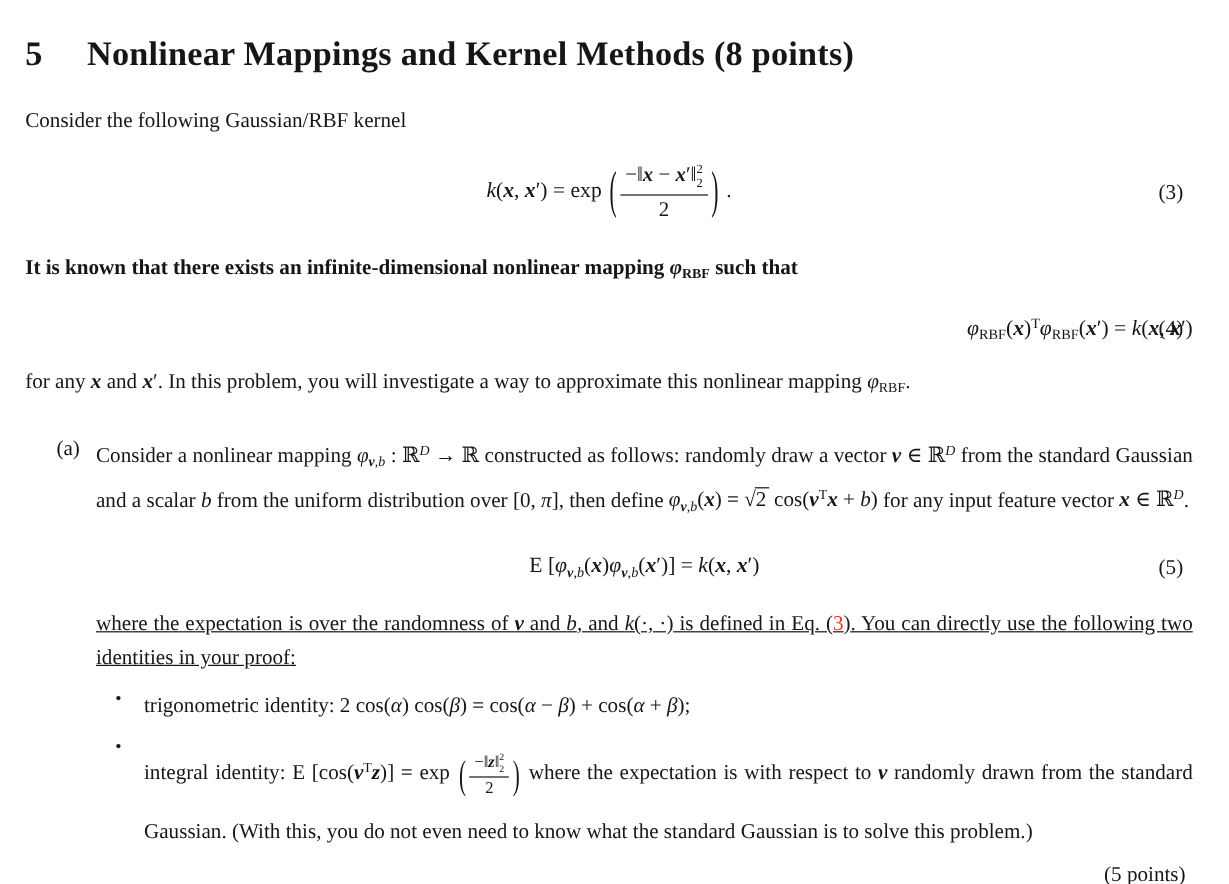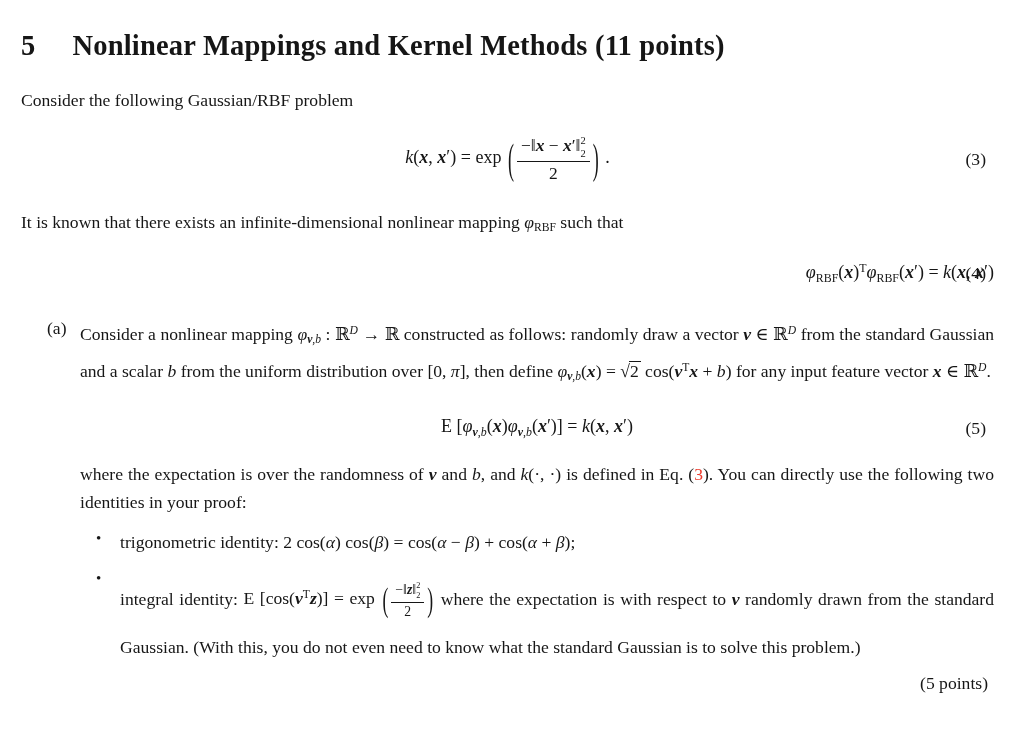--- a/index.html
+++ b/index.html
@@ -12,36 +12,36 @@
     padding:30px 30px 0 21px;
     overflow:hidden;
   }
   h1.sec {
     display:flex; gap:37px; align-items:baseline;
     font-size:28.5px; font-weight:700; margin:0; letter-spacing:.2px;
   }
   .body { font-size:17.6px; line-height:27px; margin:0; }
   .just { text-align:justify; }
   .p-intro  { margin-top:25px; }
-  .p-known  { margin-top:12px; }
+  .p-known  { margin-top:12px;font-weight:bold; }
   .p-forany { margin-top:12px; }
 
   .eqrow { position:relative; display:flex; align-items:center; justify-content:center; }
   .eqrow .eq-num { position:absolute; right:8px; top:50%; transform:translateY(-50%); font-size:17.6px; }
   .eq-body { font-size:18px; }
   .eq3 { margin-top:8px;  min-height:68px; }
   .eq4 { margin:14px 0 12px; min-height:36px;justify-content:flex-end; }
   .eq5 { margin:14px 0 10px; min-height:44px; }
 
   .item { position:relative; margin-top:26px; margin-left:26px; }
   .item-label { position:absolute; left:0; top:1px; font-size:17.6px; }
   .item-body { margin-left:33px; }
   .item-body .body { line-height:28px; }
   .p2a { margin-top:7px; }
-  .p-where { margin-top:2px; }
+  .p-where { margin-top:2px;text-decoration:underline; }
 
   .bullets { margin-top:12px; }
   .bullet { position:relative; padding-left:40px; margin-top:12px; }
   .bullet .dot { position:absolute; left:16px; top:2px; font-size:15px; }
   .bullet .mfrac { font-size:78%; }
 
   .points { font-size:17.6px; text-align:right; margin:12px 6px 0 0; }
 
   
   .math { font-family:"Liberation Serif","DejaVu Serif","DejaVu Sans",serif; }
@@ -60,41 +60,42 @@
   .msqrt .rad { margin-right:-1px; }
   .msqrt .sq-in { display:inline-block; border-top:1.4px solid currentColor; line-height:1.1; padding:0 2px 0 1px; }
 </style>
 </head>
 <body>
 
 <div class="page">
 
   <h1 class="sec">
     <span>5</span>
-    <span>Nonlinear Mappings and Kernel Methods (11 points)</span>
+    <span>Nonlinear Mappings and Kernel Methods (8 points)</span>
   </h1>
 
-  <p class="body p-intro">Consider the following Gaussian/RBF problem</p>
+  <p class="body p-intro">Consider the following Gaussian/RBF kernel</p>
 
   <div class="eqrow eq3">
     <span class="eq-body math"><span class="math"><span class="mi">k</span><span class="mr">(</span><span class="mb">x</span><span class="mr">, </span><span class="mb">x</span><span class="mr">′) = exp </span><span class="bigp" style="transform: scaleY(2.4);">(</span><span class="mfrac"><span class="fn"><span class="mr">−‖</span><span class="mb">x</span><span class="mr"> − </span><span class="mb">x</span><span class="mr">′‖</span><span class="mss"><span class="s1">
                   <span class="mr">2</span>
                 </span><span class="s2">
                   <span class="mr">2</span>
                 </span></span></span><span class="fd"><span class="mr">2</span></span></span><span class="bigp" style="transform: scaleY(2.4);">)</span><span class="mr"> .</span></span></span>
     <span class="eq-num">(3)</span>
   </div>
 
   <p class="body p-known just">It is known that there exists an infinite-dimensional nonlinear mapping <span class="math"><span class="mi">φ</span><span class="msub"><span class="mr">RBF</span></span></span> such that</p>
 
   <div class="eqrow eq4">
     <span class="eq-body math"><span class="math"><span class="mi">φ</span><span class="msub"><span class="mr">RBF</span></span><span class="mr">(</span><span class="mb">x</span><span class="mr">)</span><span class="msup"><span class="mr">T</span></span><span class="mi">φ</span><span class="msub"><span class="mr">RBF</span></span><span class="mr">(</span><span class="mb">x</span><span class="mr">′) = </span><span class="mi">k</span><span class="mr">(</span><span class="mb">x</span><span class="mr">, </span><span class="mb">x</span><span class="mr">′)</span></span></span>
     <span class="eq-num">(4)</span>
   </div>
 
+  <p class="body p-forany just">for any <span class="math"><span class="mb">x</span></span> and <span class="math"><span class="mb">x</span><span class="mr">′</span></span>. In this problem, you will investigate a way to approximate this nonlinear mapping <span class="math"><span class="mi">φ</span><span class="msub"><span class="mr">RBF</span></span></span>.</p>
 
   <div class="item">
     <span class="item-label">(a)</span>
     <div class="item-body">
 
       <p class="body just">Consider a nonlinear mapping <span class="math"><span class="mi">φ</span><span class="msub"><span class="mb">v</span><span class="mr">,</span><span class="mi">b</span></span><span class="mr"> : </span><span class="mbb">ℝ</span><span class="msup"><span class="mi">D</span></span><span class="mr"> → </span><span class="mbb">ℝ</span></span> constructed as follows: randomly draw a vector <span class="math"><span class="mb">v</span><span class="mr"> ∈ </span><span class="mbb">ℝ</span><span class="msup"><span class="mi">D</span></span></span> from the standard Gaussian and a scalar <span class="math"><span class="mi">b</span></span> from the uniform distribution over <span class="math"><span class="mr">[0, </span><span class="mi">π</span><span class="mr">]</span></span>, then define <span class="math"><span class="mi">φ</span><span class="msub"><span class="mb">v</span><span class="mr">,</span><span class="mi">b</span></span><span class="mr">(</span><span class="mb">x</span><span class="mr">) = </span><span class="msqrt"><span class="rad">√</span><span class="sq-in"><span class="mr">2</span></span></span><span class="mr"> cos(</span><span class="mb">v</span><span class="msup"><span class="mr">T</span></span><span class="mb">x</span><span class="mr"> + </span><span class="mi">b</span><span class="mr">)</span></span> for any input feature vector <span class="math"><span class="mb">x</span><span class="mr"> ∈ </span><span class="mbb">ℝ</span><span class="msup"><span class="mi">D</span></span></span>.</p>
 
       <div class="eqrow eq5">
         <span class="eq-body math"><span class="math"><span class="mbb">E</span><span class="mr"> [</span><span class="mi">φ</span><span class="msub"><span class="mb">v</span><span class="mr">,</span><span class="mi">b</span></span><span class="mr">(</span><span class="mb">x</span><span class="mr">)</span><span class="mi">φ</span><span class="msub"><span class="mb">v</span><span class="mr">,</span><span class="mi">b</span></span><span class="mr">(</span><span class="mb">x</span><span class="mr">′)] = </span><span class="mi">k</span><span class="mr">(</span><span class="mb">x</span><span class="mr">, </span><span class="mb">x</span><span class="mr">′)</span></span></span>
         <span class="eq-num">(5)</span>

